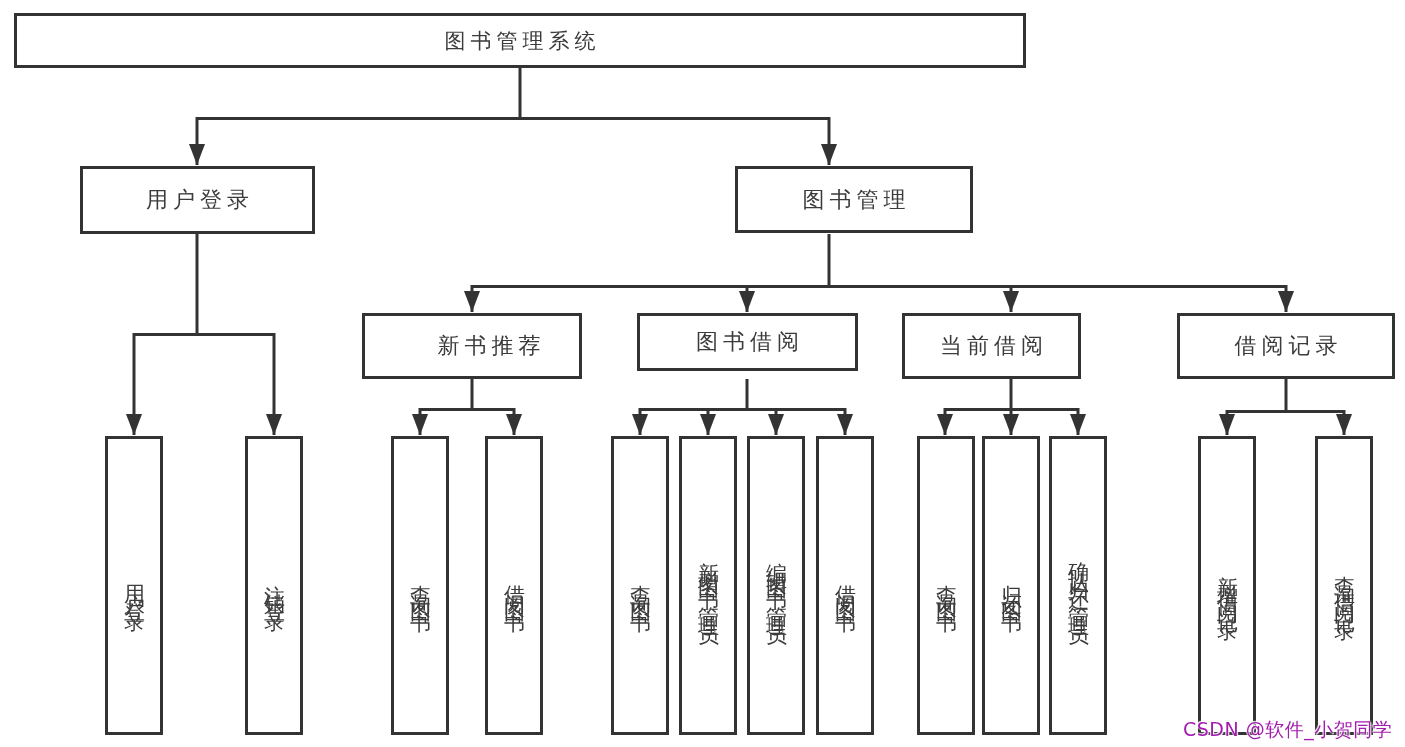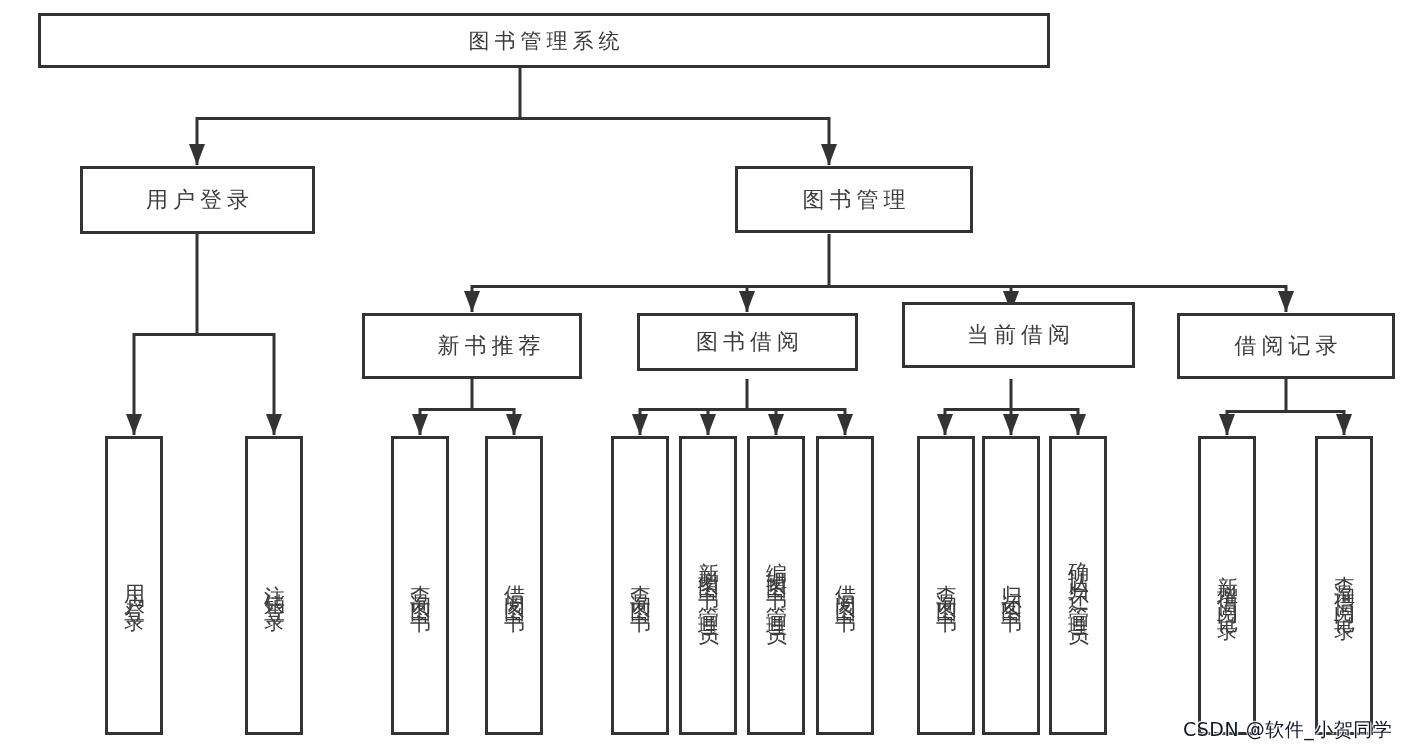--- a/index.html
+++ b/index.html
@@ -47,21 +47,21 @@
     letter-spacing: 9px;
     line-height: 1.1;
   }
   .watermark {
     position: absolute;
     left: 1183px;
     top: 717px;
     width: 222px;
     font-size: 19px;
     line-height: 24px;
-    color: #0f172a;
+    color: #a21caf;
     letter-spacing: 0.5px;
     white-space: nowrap;
     z-index: 4;
     text-shadow: 0 0 2px #ffffff, 1px 1px 1px #ffffff, -1px -1px 1px #ffffff;
   }
 </style>
 </head>
 <body>
 
 <div class="canvas">
@@ -107,28 +107,28 @@
     <line x1="945" y1="408" x2="945" y2="435" marker-end="url(#arrow)"></line>
     <line x1="1011" y1="408" x2="1011" y2="435" marker-end="url(#arrow)"></line>
     <line x1="1078" y1="408" x2="1078" y2="435" marker-end="url(#arrow)"></line>
 
     <line x1="1286" y1="379" x2="1286" y2="413"></line>
     <line x1="1227" y1="411.5" x2="1344" y2="411.5"></line>
     <line x1="1227" y1="410" x2="1227" y2="435" marker-end="url(#arrow)"></line>
     <line x1="1344" y1="410" x2="1344" y2="435" marker-end="url(#arrow)"></line>
   </svg>
 
-  <div class="node hnode root-node" style="left:14px; top:13px; width:1012px; height:55px;margin-left:24px;">图书管理系统</div>
+  <div class="node hnode root-node" style="left:14px; top:13px; width:1012px; height:55px;">图书管理系统</div>
 
   <div class="node hnode" style="left:80px; top:166px; width:235px; height:68px;">用户登录</div>
   <div class="node hnode" style="left:710px; top:166px; width:238px; height:67px;margin-left:25px;">图书管理</div>
 
   <div class="node hnode" style="left:362px; top:313px; width:220px; height:66px;padding-left:34px;">新书推荐</div>
   <div class="node hnode" style="left:637px; top:313px; width:221px; height:58px;">图书借阅</div>
-  <div class="node hnode" style="left:902px; top:302px; width:233px; height:66px;">当前借阅</div>
+  <div class="node hnode" style="left:902px; top:313px; width:179px; height:66px;">当前借阅</div>
   <div class="node hnode" style="left:1177px; top:313px; width:218px; height:66px;">借阅记录</div>
 
   <div class="node vnode" style="left:105px; top:436px; width:58px; height:299px;">用户登录</div>
   <div class="node vnode" style="left:245px; top:436px; width:58px; height:299px;">注销登录</div>
 
   <div class="node vnode" style="left:391px; top:436px; width:58px; height:299px;">查询图书</div>
   <div class="node vnode" style="left:485px; top:436px; width:58px; height:299px;">借阅图书</div>
 
   <div class="node vnode" style="left:611px; top:436px; width:58px; height:299px;">查询图书</div>
   <div class="node vnode" style="left:679px; top:436px; width:58px; height:299px;">新增图书（管理员）</div>

